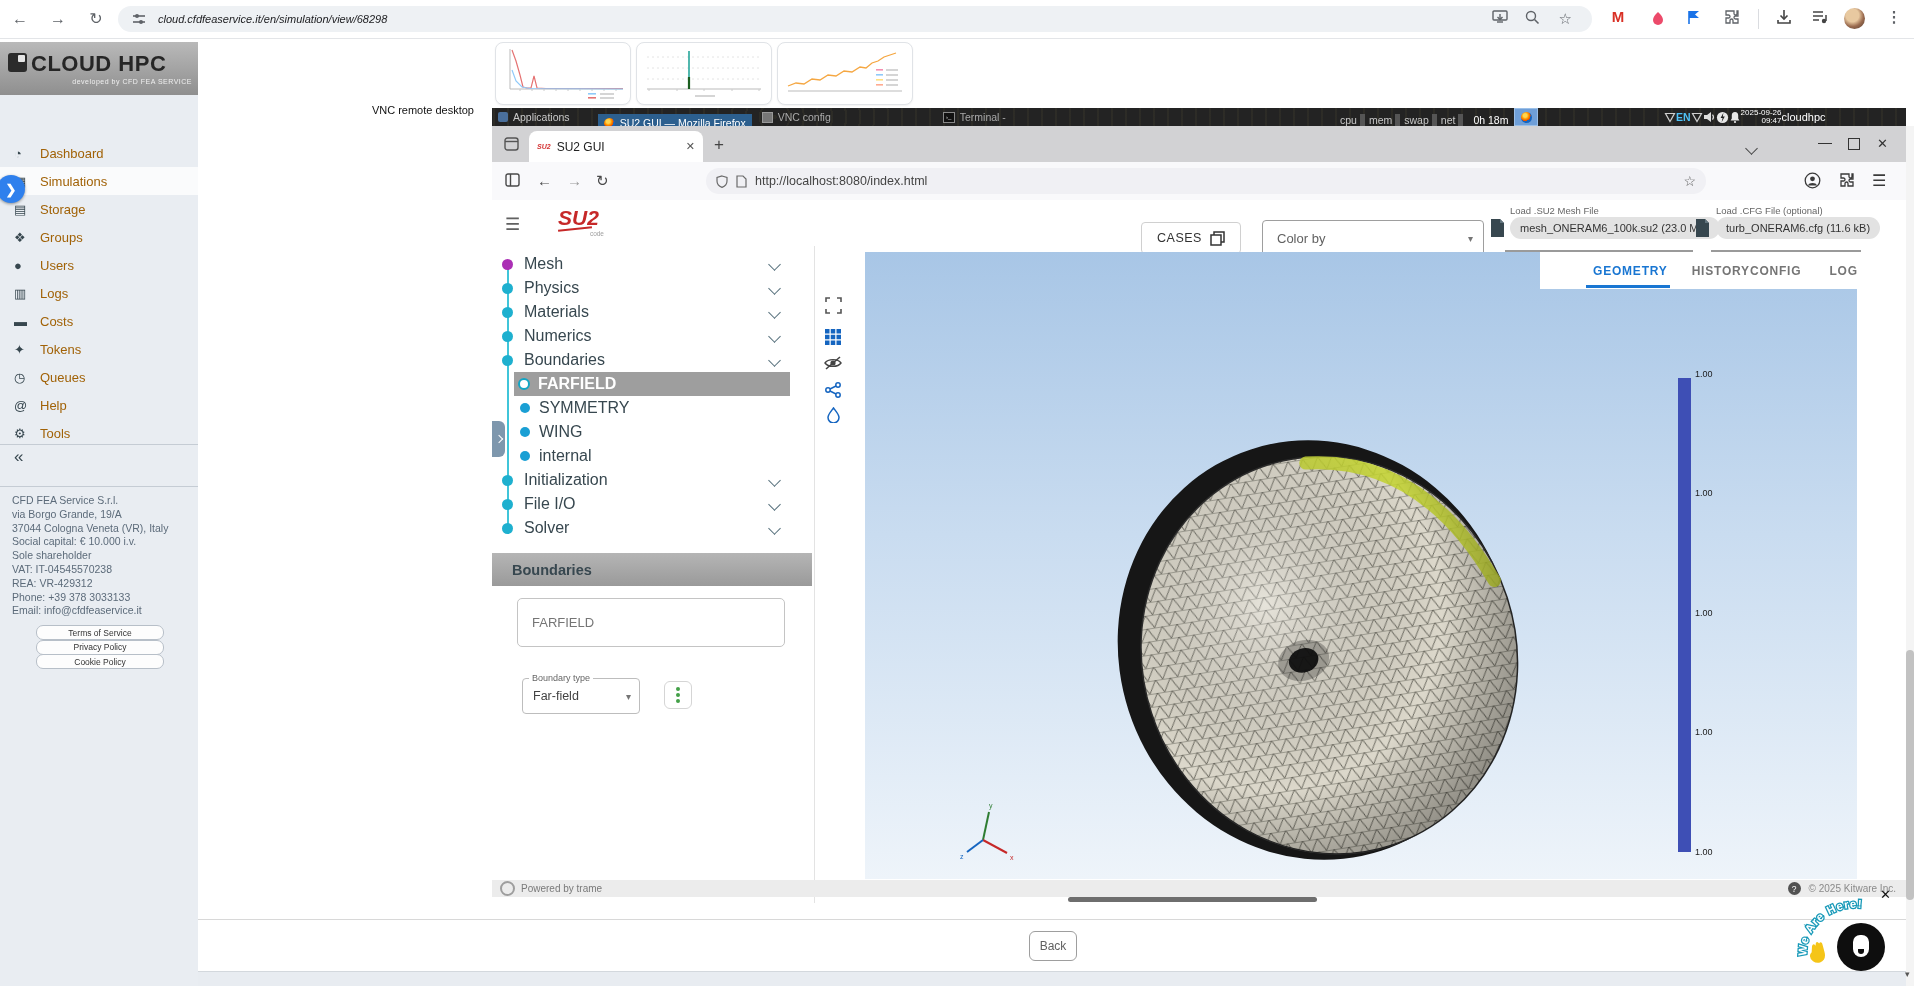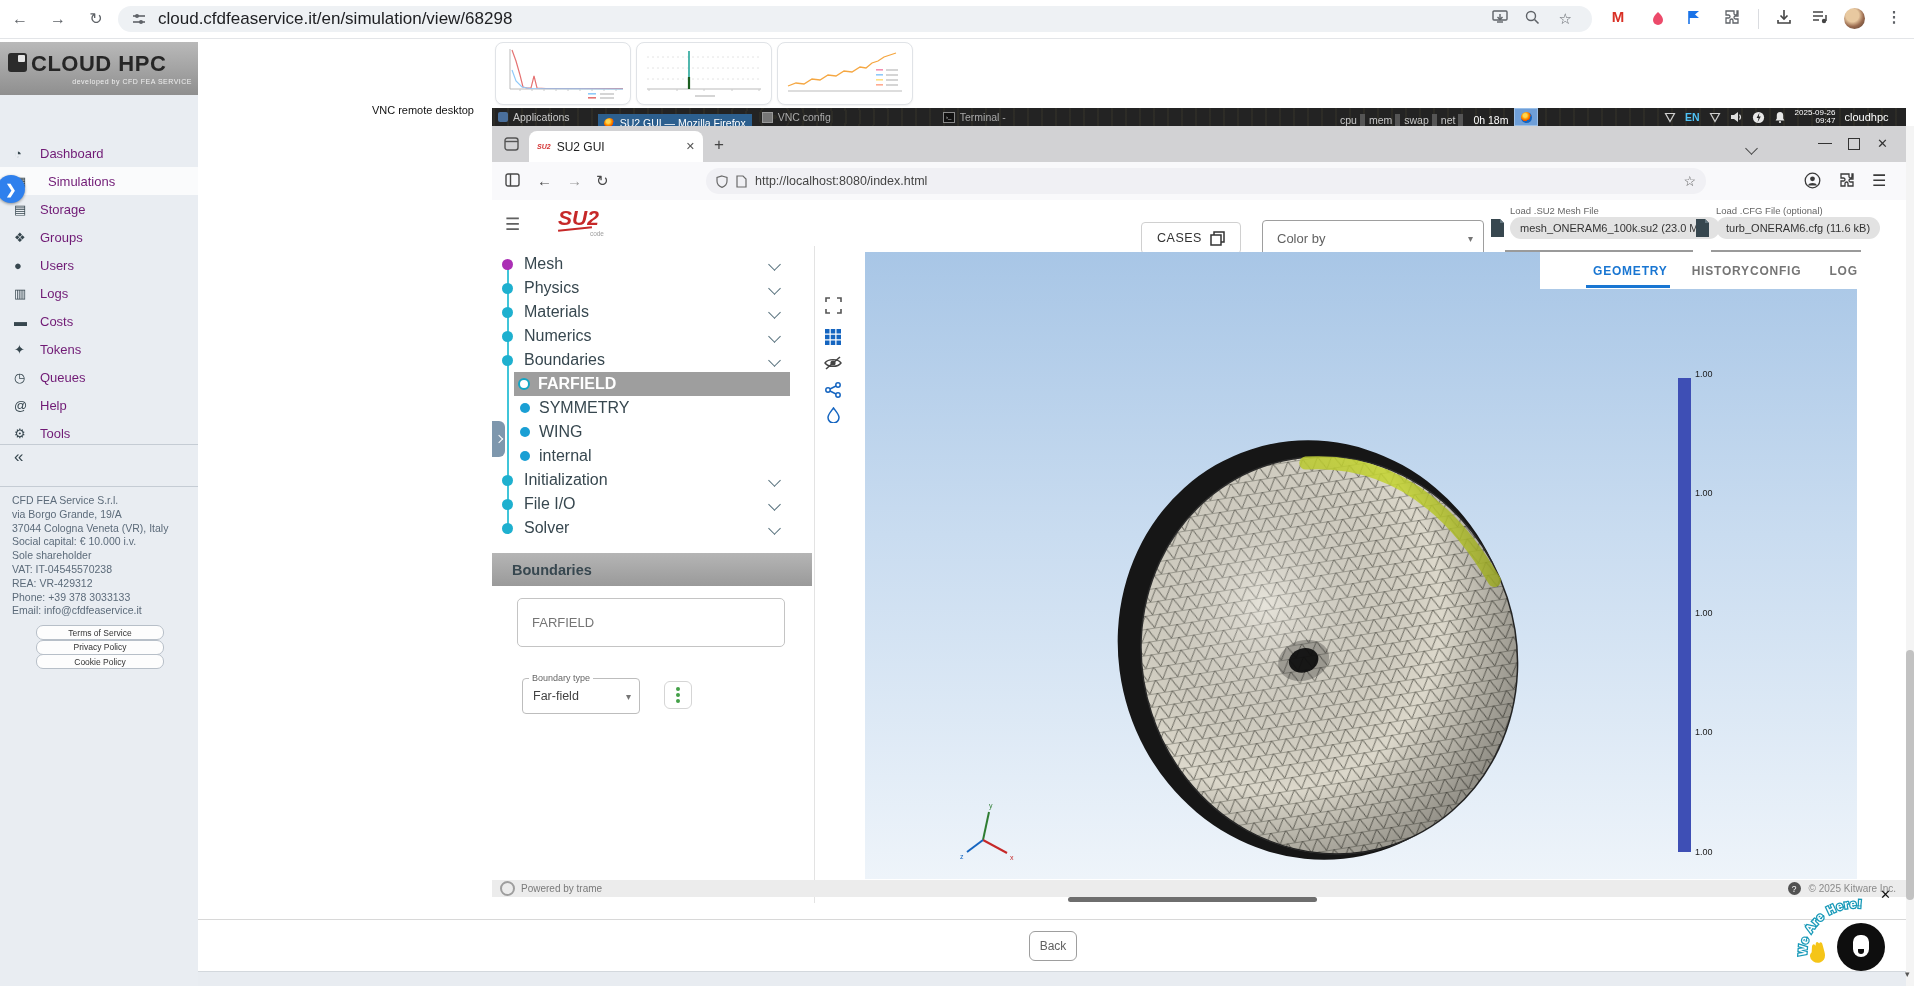--- a/index.html
+++ b/index.html
@@ -4,30 +4,30 @@
 <style>
   html,body{margin:0;padding:0;background:#fff;}
   #screen{position:relative;width:1914px;height:986px;font-family:"Liberation Sans",sans-serif;
           background:#fff;overflow:hidden;-webkit-font-smoothing:antialiased;}
   .abs{position:absolute;}
   .ico{color:#5f6368;font-size:16px;line-height:1;}
   
   .chrome{left:0;top:0;width:1914px;height:38px;background:#fff;border-bottom:1px solid #e3e5e8;}
   .omni{left:118px;top:6px;width:1474px;height:26px;background:#eef1f4;border-radius:13px;
         display:flex;align-items:center;}
-  .omni-url{font-size:17px;color:#202124;margin-left:12px;}
+  .omni-url{font-size:11px;color:#202124;margin-left:12px;font-style:italic;}
   .chrome-ic{position:absolute;top:10px;width:20px;height:20px;text-align:center;}
   
   .sidebar{left:0;top:42px;width:198px;height:944px;background:#e9edf2;}
   .sb-head{left:0;top:0;width:198px;height:53px;background:linear-gradient(180deg,#b9b9b9,#8f8f8f);}
   .sb-logo{left:8px;top:8px;font-size:22px;font-weight:bold;color:#262626;letter-spacing:.5px;}
   .sb-tag{right:6px;top:36px;font-size:7px;color:#efefef;letter-spacing:.5px;}
   .sb-item{left:0;width:198px;height:28px;display:flex;align-items:center;padding-left:14px;box-sizing:border-box;cursor:pointer;}
   .sb-item .gl{width:20px;font-size:13px;color:#37474f;}
-  .sb-item .lb{font-size:13px;color:#701a75;margin-left:6px;}
+  .sb-item .lb{font-size:13px;color:#a16207;margin-left:6px;}
   .sb-active{background:#fafbfc;}
   .fab{left:-3px;top:133px;width:28px;height:28px;border-radius:50%;background:#2f80ed;color:#fff;
        display:flex;align-items:center;justify-content:center;font-size:13px;font-weight:bold;
        box-shadow:0 1px 3px rgba(0,0,0,.4);z-index:5;}
   .sb-company{left:12px;top:452px;width:180px;font-size:10.5px;color:#5c6b7a;line-height:13.8px;}
   .sb-pol{left:36px;width:126px;height:13px;background:#fdfdfd;border:1px solid #b7bfc8;border-radius:7px;
           font-size:8.5px;color:#333;display:flex;align-items:center;justify-content:center;cursor:pointer;}
   
   .thumb{top:42px;width:134px;height:61px;background:#fff;border:1px solid #e0e3e7;border-radius:8px;
          box-shadow:0 1px 2px rgba(0,0,0,.06);overflow:hidden;}
@@ -144,21 +144,21 @@
       <div class="abs" style="left:8px;top:11px;width:19px;height:19px;background:#2b2b2b;border-radius:3px;">
         <div style="position:absolute;right:2px;top:2px;width:7px;height:7px;background:#e6e6e6;border-radius:1px;"></div>
       </div>
       <div class="abs sb-logo" style="left:31px;top:9px;">CLOUD HPC</div>
       <div class="abs sb-tag">developed by CFD FEA SERVICE</div>
     </div>
     <div class="abs sb-item" style="top:97px;">
       <span class="gl">◔</span>
         <span class="lb">Dashboard</span>
       </div>
-    <div class="abs sb-item sb-active" style="top:125px;gap:8px;">
+    <div class="abs sb-item sb-active" style="top:125px;">
       <span class="gl">▦</span>
         <span class="lb">Simulations</span>
       </div>
     <div class="abs fab">❯</div>
     <div class="abs sb-item" style="top:153px;">
       <span class="gl">▤</span>
         <span class="lb">Storage</span>
       </div>
     <div class="abs sb-item" style="top:181px;">
       <span class="gl">❖</span>
@@ -302,21 +302,21 @@
         <span class="meter"></span>
       <span>swap</span>
         <span class="meter"></span>
       <span>net</span>
         <span class="meter"></span>
       <span style="color:#fff;margin-left:6px;">0h 18m</span>
       <span style="display:inline-flex;align-items:center;justify-content:center;width:22px;height:16px;background:#6f9fd8;border:1px solid #9cc0e8;margin-left:6px;">
           <span class="ffdot"></span>
         </span>
     </div>
-    <div style="position:absolute;left:1172px;display:flex;align-items:center;gap:9px;">
+    <div style="position:absolute;left:1172px;display:flex;align-items:center;">
       <svg width="12" height="11" viewBox="0 0 12 11">
           <path d="M1.5 1.5 L10.5 1.5 L6 9.5 Z" fill="none" stroke="#cfcfcf" stroke-width="1.2"></path>
         </svg>
       <span style="color:#4fc3f7;font-weight:bold;">EN</span>
       <svg width="12" height="11" viewBox="0 0 12 11">
           <path d="M1.5 1.5 L10.5 1.5 L6 9.5 Z" fill="none" stroke="#cfcfcf" stroke-width="1.2"></path>
         </svg>
       <svg width="13" height="12" viewBox="0 0 13 12">
           <path d="M1 4h3l4-3v10L4 8H1z" fill="#dedede"></path>
           <path d="M9.5 3.5 a4 4 0 0 1 0 5" fill="none" stroke="#dedede" stroke-width="1.2"></path>

